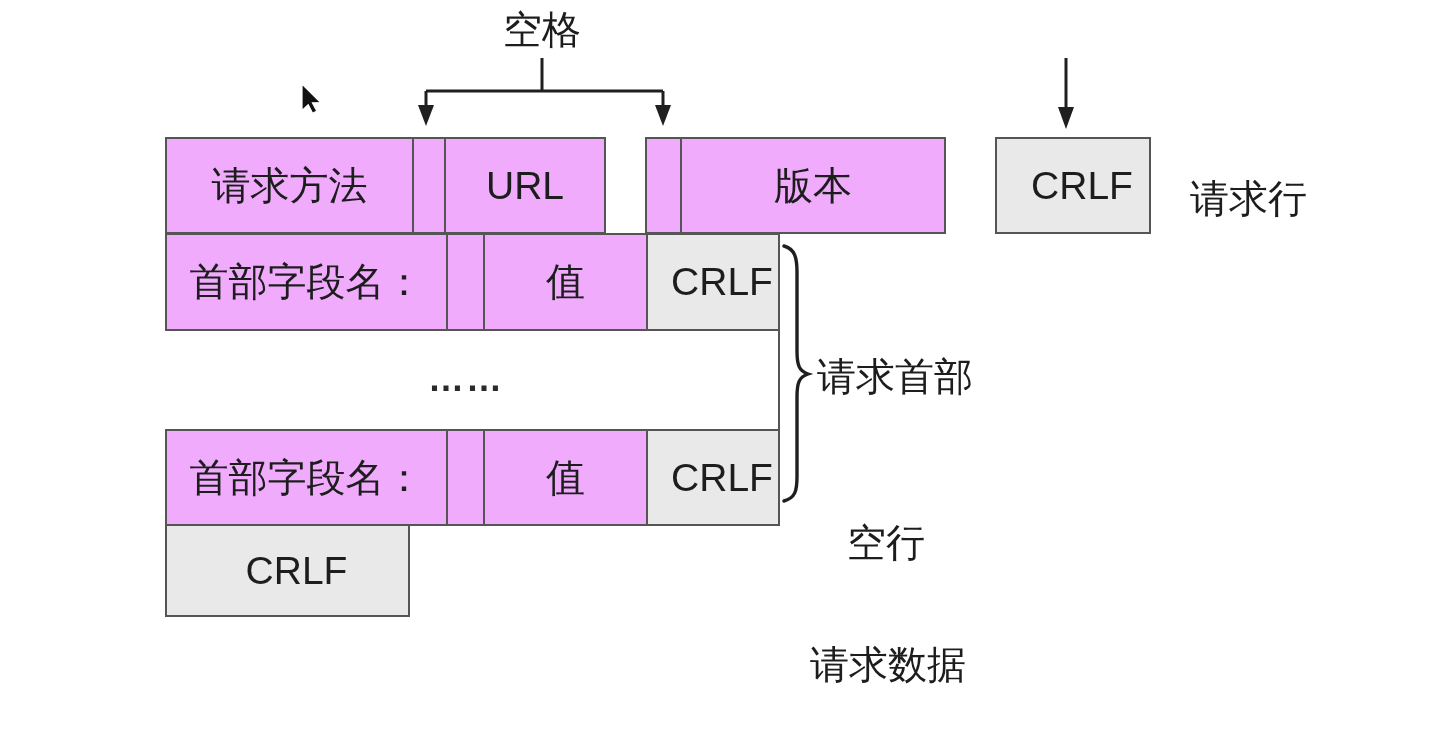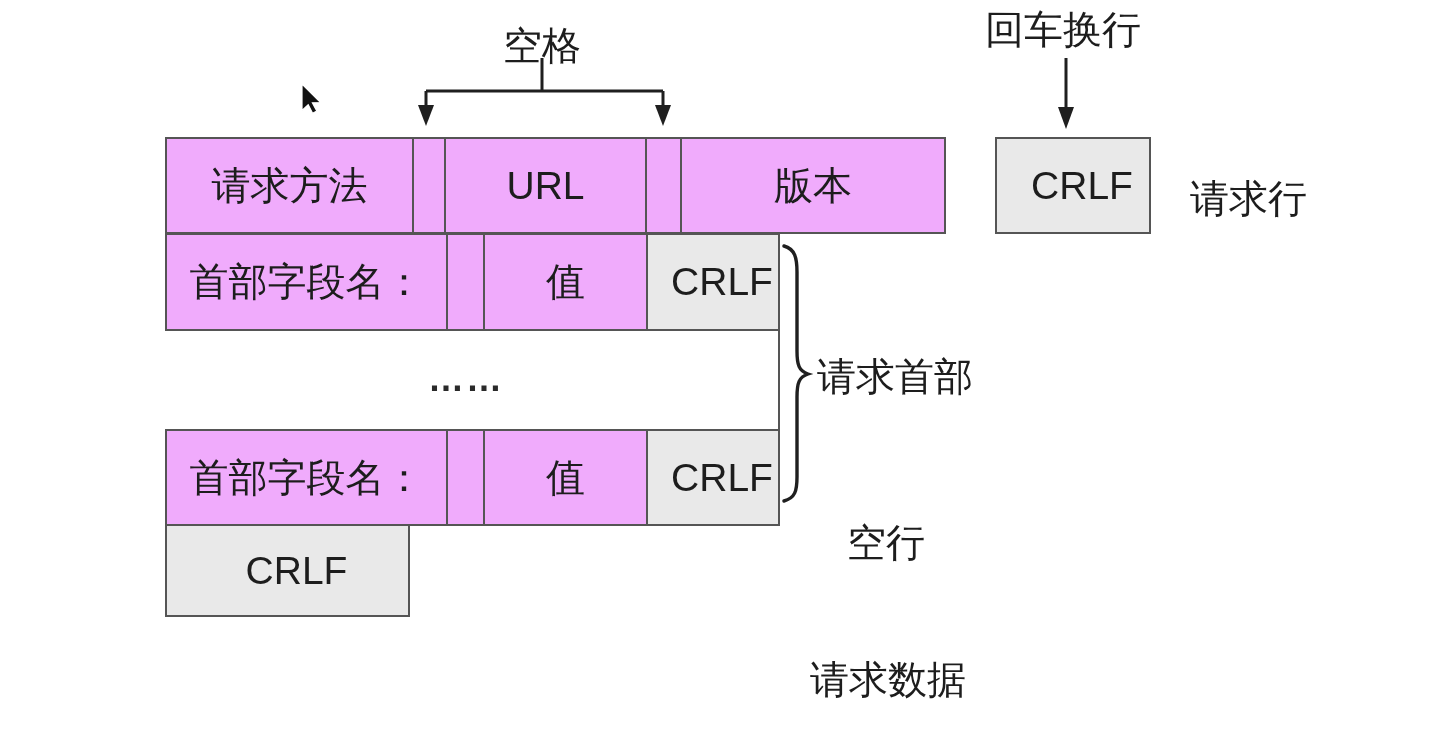--- a/index.html
+++ b/index.html
@@ -21,26 +21,25 @@
   .dots{
     position:absolute;font-weight:bold;font-size:36px;letter-spacing:2px;color:#2a2a2a;
   }
   svg.overlay{position:absolute;left:0;top:0;pointer-events:none;}
 </style>
 </head>
 <body>
 
 <div class="canvas">
 
-  <div class="lbl centered" style="left:462px;top:24px;width:160px;">空格</div>
-  <div class="lbl centered" style="left:983px;top:8px;width:160px;">回车换行</div>
+  <div class="lbl centered" style="left:462px;top:8px;width:160px;">空格</div>
 
   <div class="cell" style="left:165px;top:137px;width:249px;height:97px;">请求方法</div>
   <div class="cell" style="left:412px;top:137px;width:34px;height:97px;"></div>
-  <div class="cell" style="left:444px;top:137px;width:203px;height:97px;">URL</div>
+  <div class="cell" style="left:444px;top:137px;width:162px;height:97px;">URL</div>
   <div class="cell" style="left:645px;top:137px;width:37px;height:97px;"></div>
   <div class="cell" style="left:680px;top:137px;width:266px;height:97px;font-family:Liberation Serif, serif;">版本</div>
   <div class="cell shaded" style="left:995px;top:137px;width:156px;height:97px;">CRLF</div>
   <div class="lbl" style="left:1190px;top:177px;">请求行</div>
 
   <div class="cell" style="left:165px;top:233px;width:283px;height:98px;">首部字段名：</div>
   <div class="cell" style="left:446px;top:233px;width:39px;height:98px;"></div>
   <div class="cell" style="left:483px;top:233px;width:165px;height:98px;">值</div>
   <div class="cell shaded" style="left:646px;top:233px;width:134px;height:98px;">CRLF</div>
 
@@ -50,21 +49,21 @@
   <div class="cell" style="left:165px;top:429px;width:283px;height:97px;">首部字段名：</div>
   <div class="cell" style="left:446px;top:429px;width:39px;height:97px;"></div>
   <div class="cell" style="left:483px;top:429px;width:165px;height:97px;">值</div>
   <div class="cell shaded" style="left:646px;top:429px;width:134px;height:97px;">CRLF</div>
 
   <div class="lbl" style="left:817px;top:355px;">请求首部</div>
 
   <div class="cell shaded" style="left:165px;top:524px;width:245px;height:93px;">CRLF</div>
   <div class="lbl" style="left:847px;top:521px;">空行</div>
 
-  <div class="lbl" style="left:810px;top:643px;margin-top:15px;">请求数据</div>
+  <div class="lbl" style="left:810px;top:643px;">请求数据</div>
 
   <svg class="overlay" width="1430" height="745" viewBox="0 0 1430 745">
 
     <g stroke="#1f1f1f" stroke-width="3" fill="none">
       <path d="M542 58 L542 91"></path>
       <path d="M426 91 L663 91"></path>
       <path d="M426 91 L426 108"></path>
       <path d="M663 91 L663 108"></path>
     </g>
     <polygon points="418,105 434,105 426,126" fill="#1f1f1f"></polygon>

